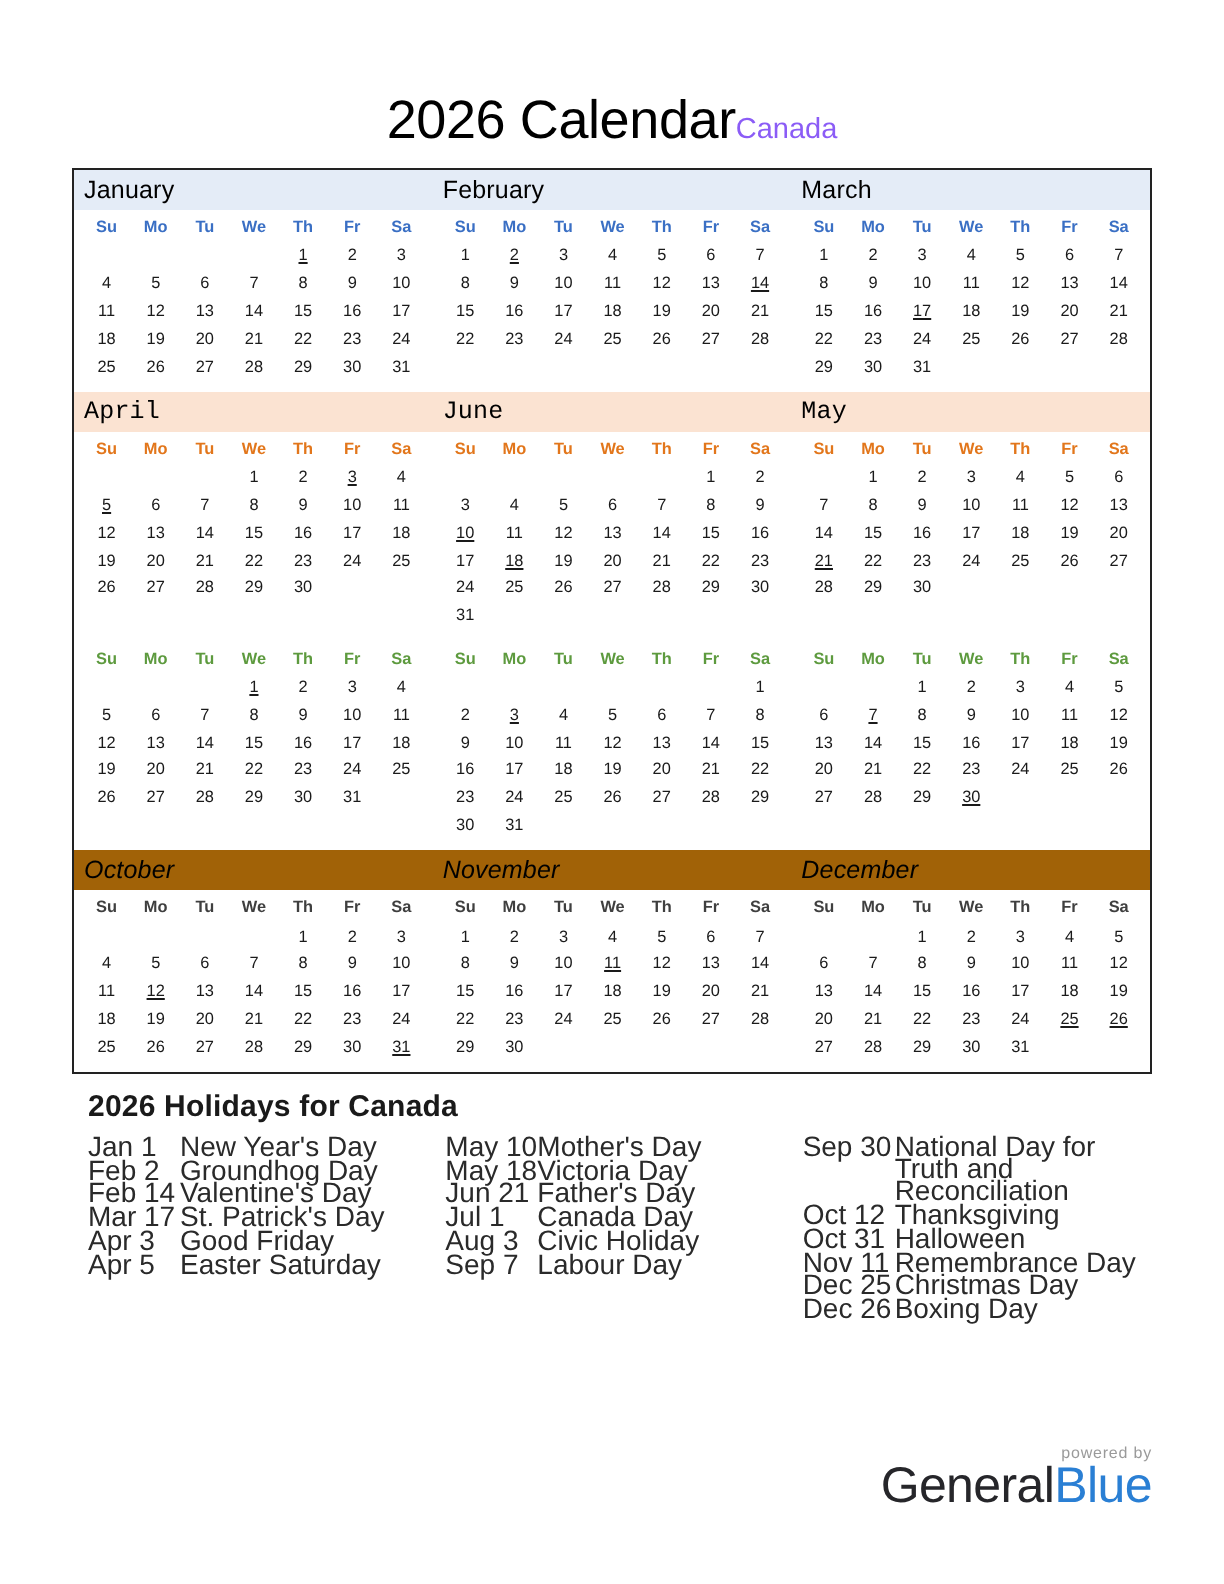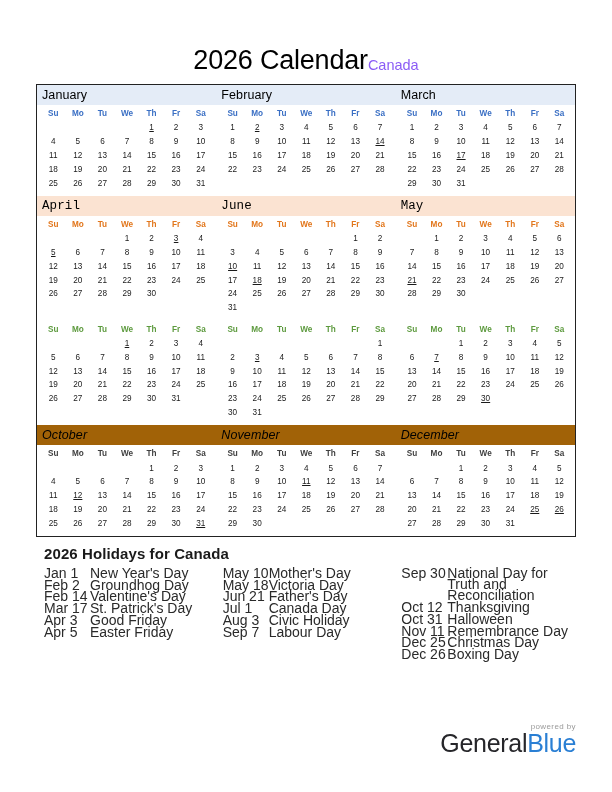--- a/index.html
+++ b/index.html
@@ -1005,21 +1005,21 @@
           <div class="hol-item">
             <span class="hol-date">Mar 17</span>
             <span class="hol-name">St. Patrick's Day</span>
           </div>
           <div class="hol-item">
             <span class="hol-date">Apr 3</span>
             <span class="hol-name">Good Friday</span>
           </div>
           <div class="hol-item">
             <span class="hol-date">Apr 5</span>
-            <span class="hol-name">Easter Friday</span>
+            <span class="hol-name">Easter Saturday</span>
           </div>
         </div>
         <div class="hol-col">
           <div class="hol-item">
             <span class="hol-date">May 10</span>
             <span class="hol-name">Mother's Day</span>
           </div>
           <div class="hol-item">
             <span class="hol-date">May 18</span>
             <span class="hol-name">Victoria Day</span>

